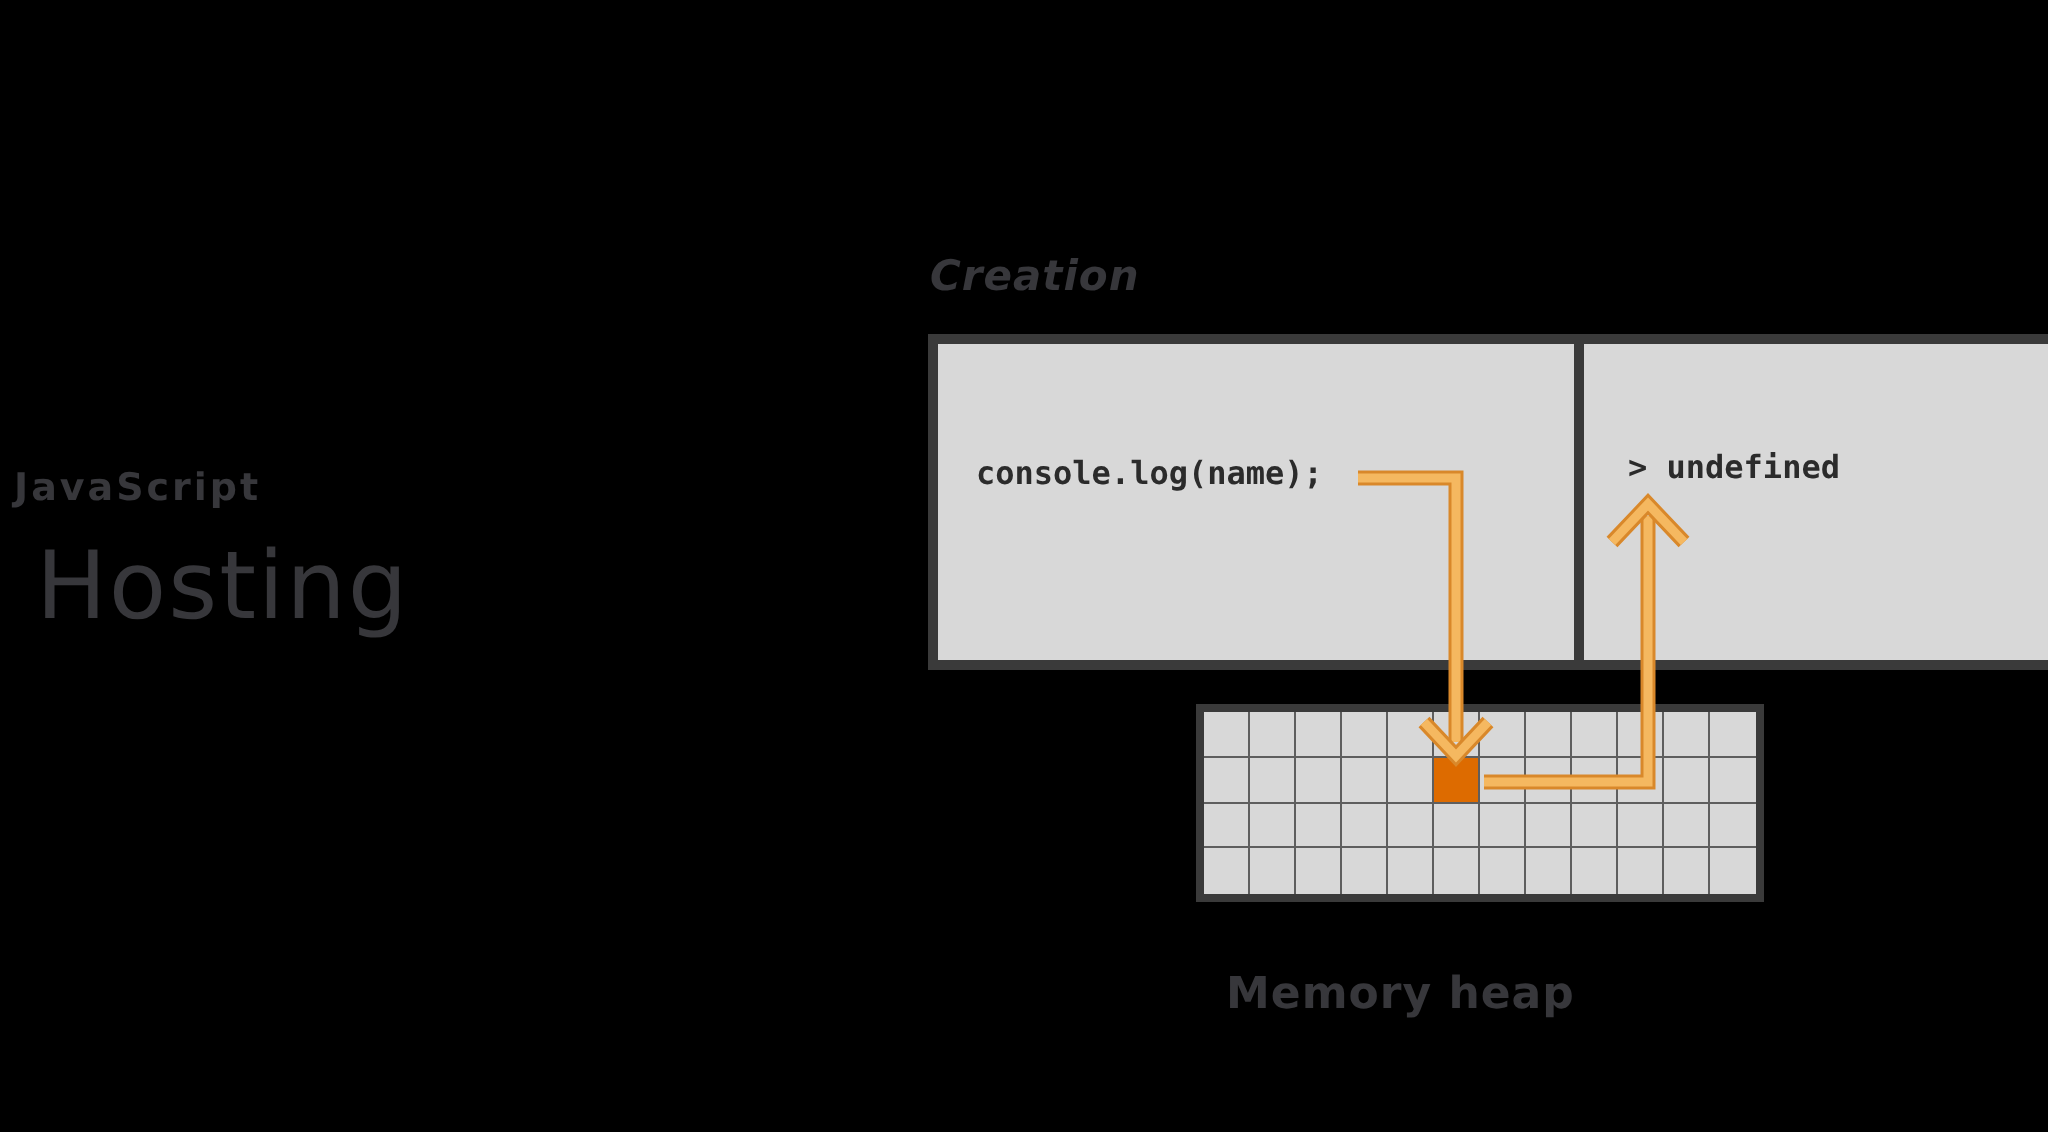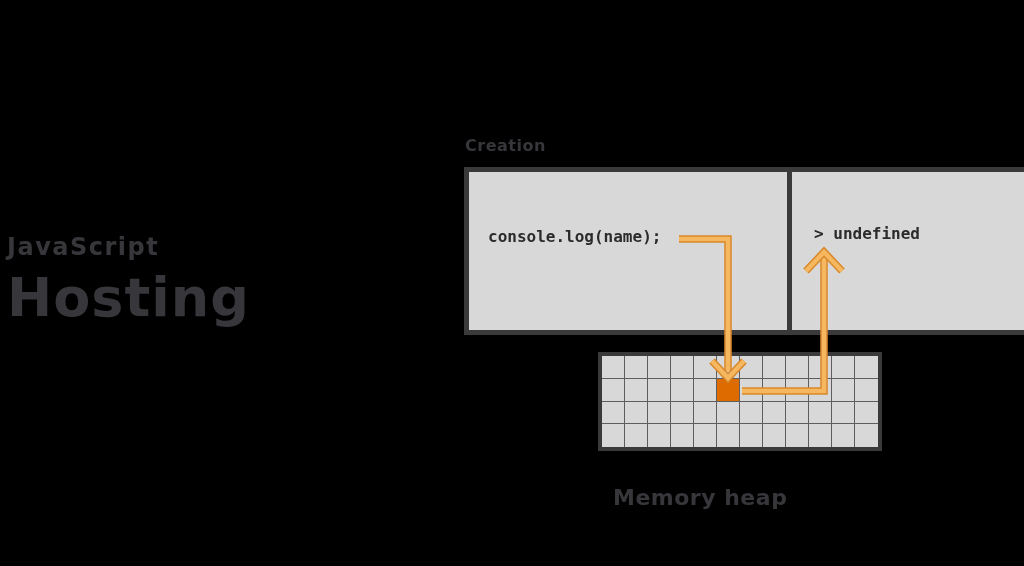--- a/index.html
+++ b/index.html
@@ -16,43 +16,44 @@
     width: 1024px;
     height: 566px;
     background: var(--background, #000);
   }
 
   
   .brand-kicker {
     position: absolute;
     left: 7px;
     top: 233px;
-    font-size: 24px;
+    font-size: 19px;
     font-weight: bold;
     letter-spacing: 1.5px;
     color: var(--text-dark, #37373b);
   }
   .brand-title {
     position: absolute;
-    left: 7px;
+    left: 18px;
     top: 266px;
-    font-size: 54px;
-    font-weight: bold;
+    font-size: 47px;
+    font-weight: normal;
     letter-spacing: 1px;
     color: var(--text-dark, #37373b);
   }
 
   
   .panel-label {
     position: absolute;
-    top: 136px;
-    font-size: 16px;
+    top: 126px;
+    font-size: 21px;
     font-weight: bold;
     letter-spacing: 0.5px;
     color: var(--text-dark, #37373b);
+    font-style: italic;
   }
   .label-creation  { left: 465px; }
   .label-execution { left: 746px; }
 
   
   .panel {
     position: absolute;
     top: 167px;
     height: 168px;
     box-sizing: border-box;

